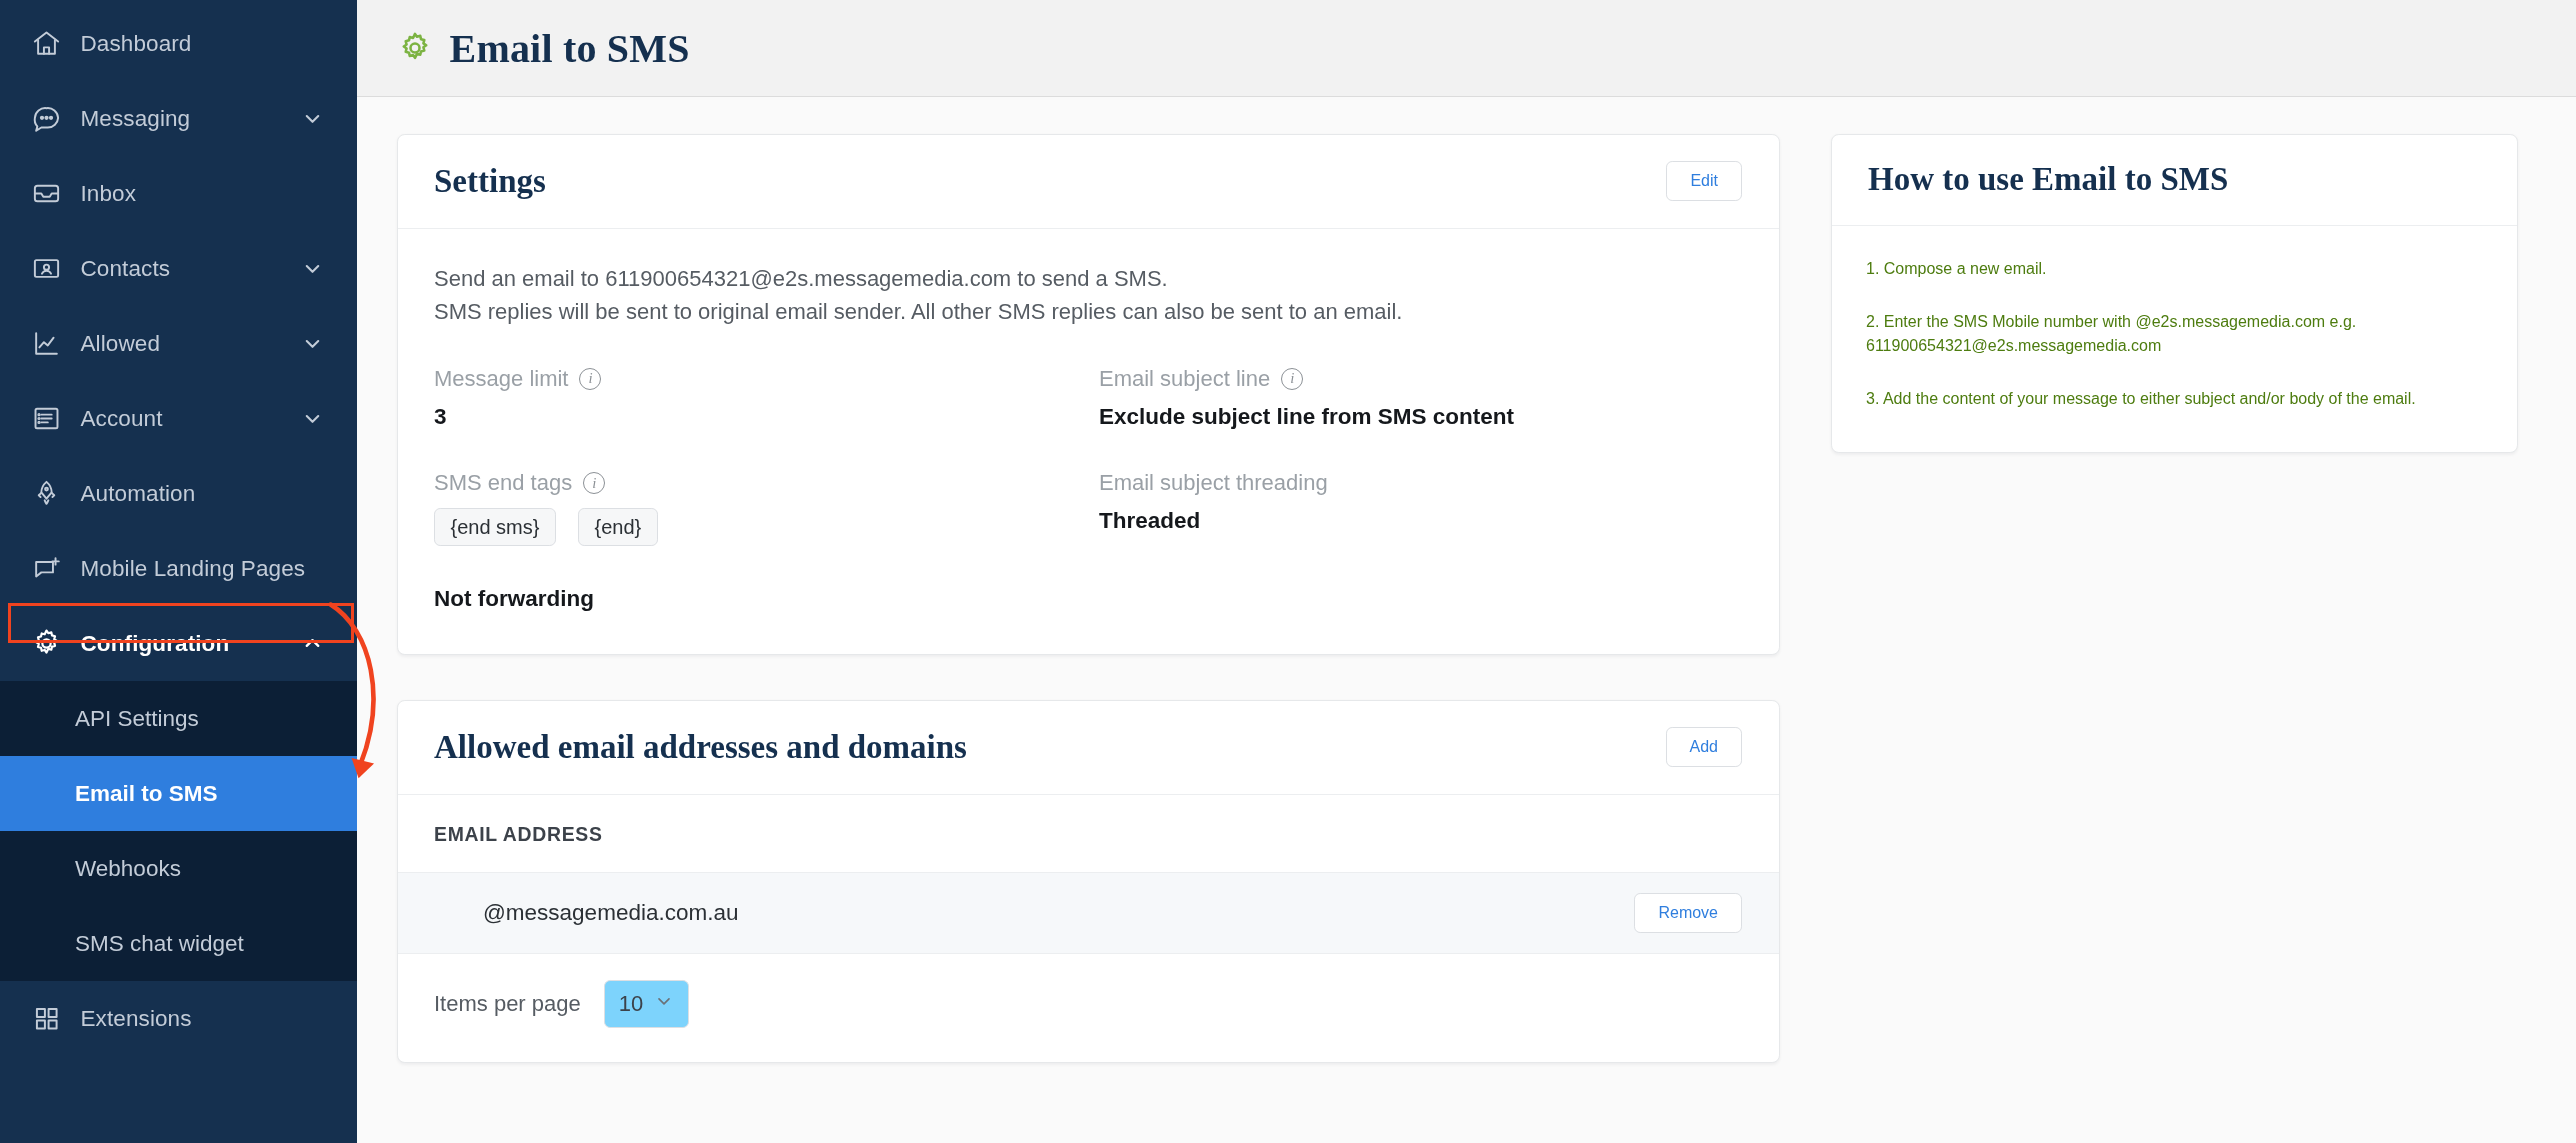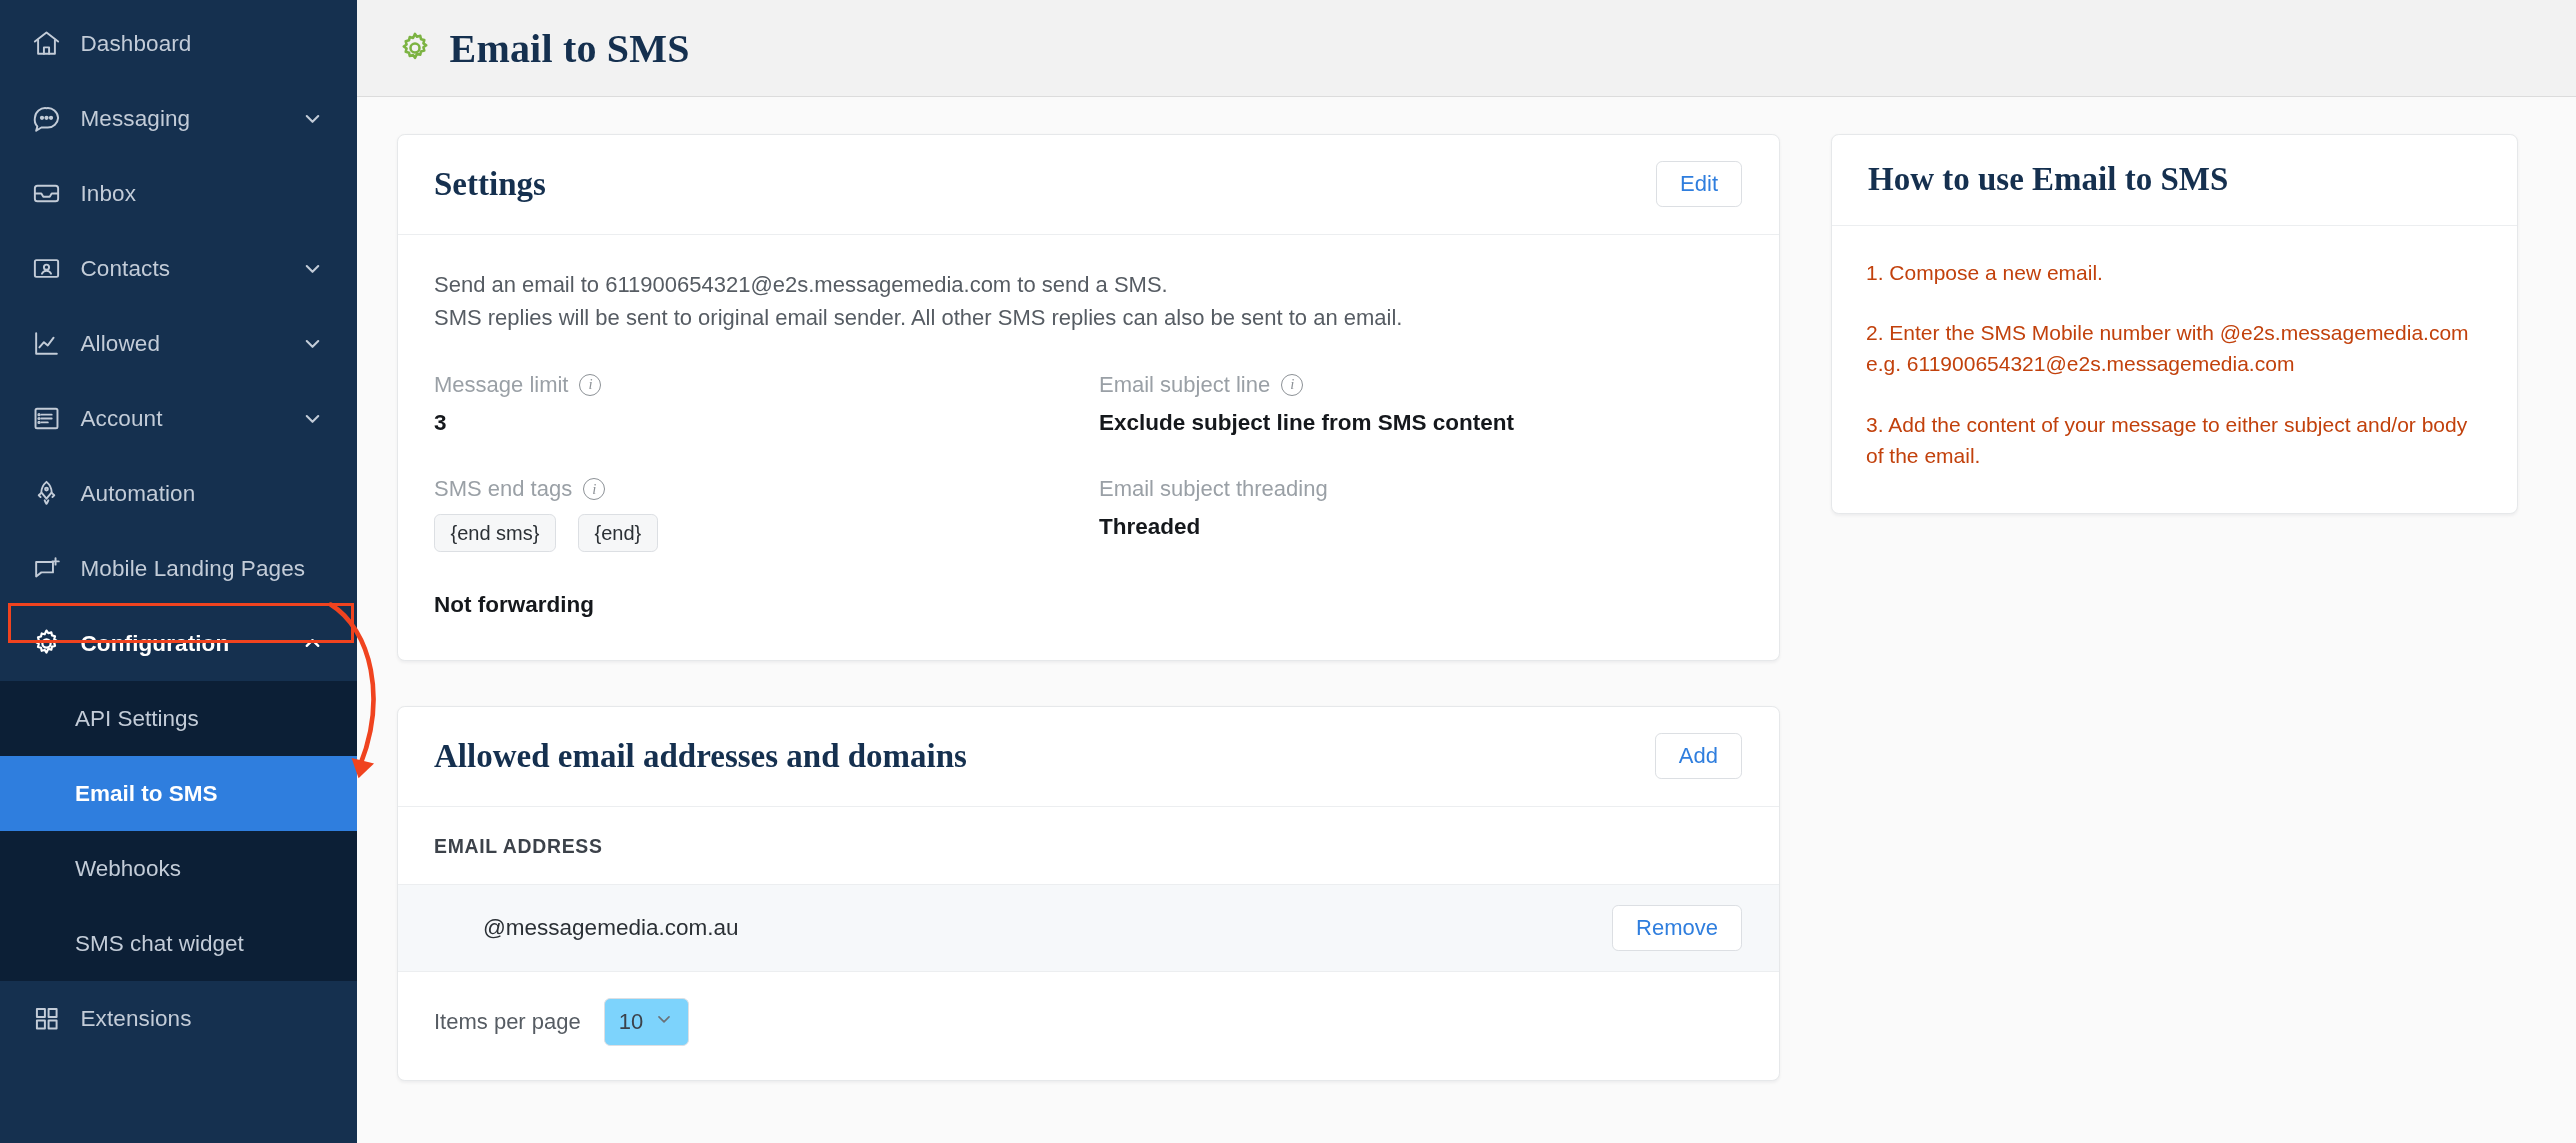--- a/index.html
+++ b/index.html
@@ -117,21 +117,21 @@
     font-family: "Liberation Serif", serif;
     font-size: 33px;
     font-weight: bold;
     color: #15304f;
   }
   .btn {
     border: 1.6px solid #dcdfe3;
     background: #fff;
     border-radius: 6.2px;
     color: #2f7ede;
-    font-size: 22px;
+    font-size: 16px;
     font-family: "Liberation Sans", sans-serif;
     padding: 11px 23px;
     cursor: pointer;
     line-height: 1;
   }
 
   .card-body { padding: 33px 37px 42px 36px; }
 
   .lead { font-size: 22px; color: #565c63; line-height: 1.52; }
 
@@ -167,22 +167,22 @@
     background: #f6f7f8;
     border-radius: 6.2px;
     padding: 6.2px 15.5px;
     font-size: 20px;
     color: #2b3035;
   }
 
   
   .howto-body { padding: 31px 34px 42px 34px; }
   .howto-step {
-    font-size: 21px;
-    color: #c2410c;
+    font-size: 16px;
+    color: #4d7c0f;
     line-height: 1.48;
     margin-bottom: 29.5px;
   }
   .howto-step:last-child { margin-bottom: 0; }
 
   
   .table-head {
     padding: 28px 36px 26.4px 36px;
     border-bottom: 1.6px solid #eceef0;
     font-size: 19.4px;

